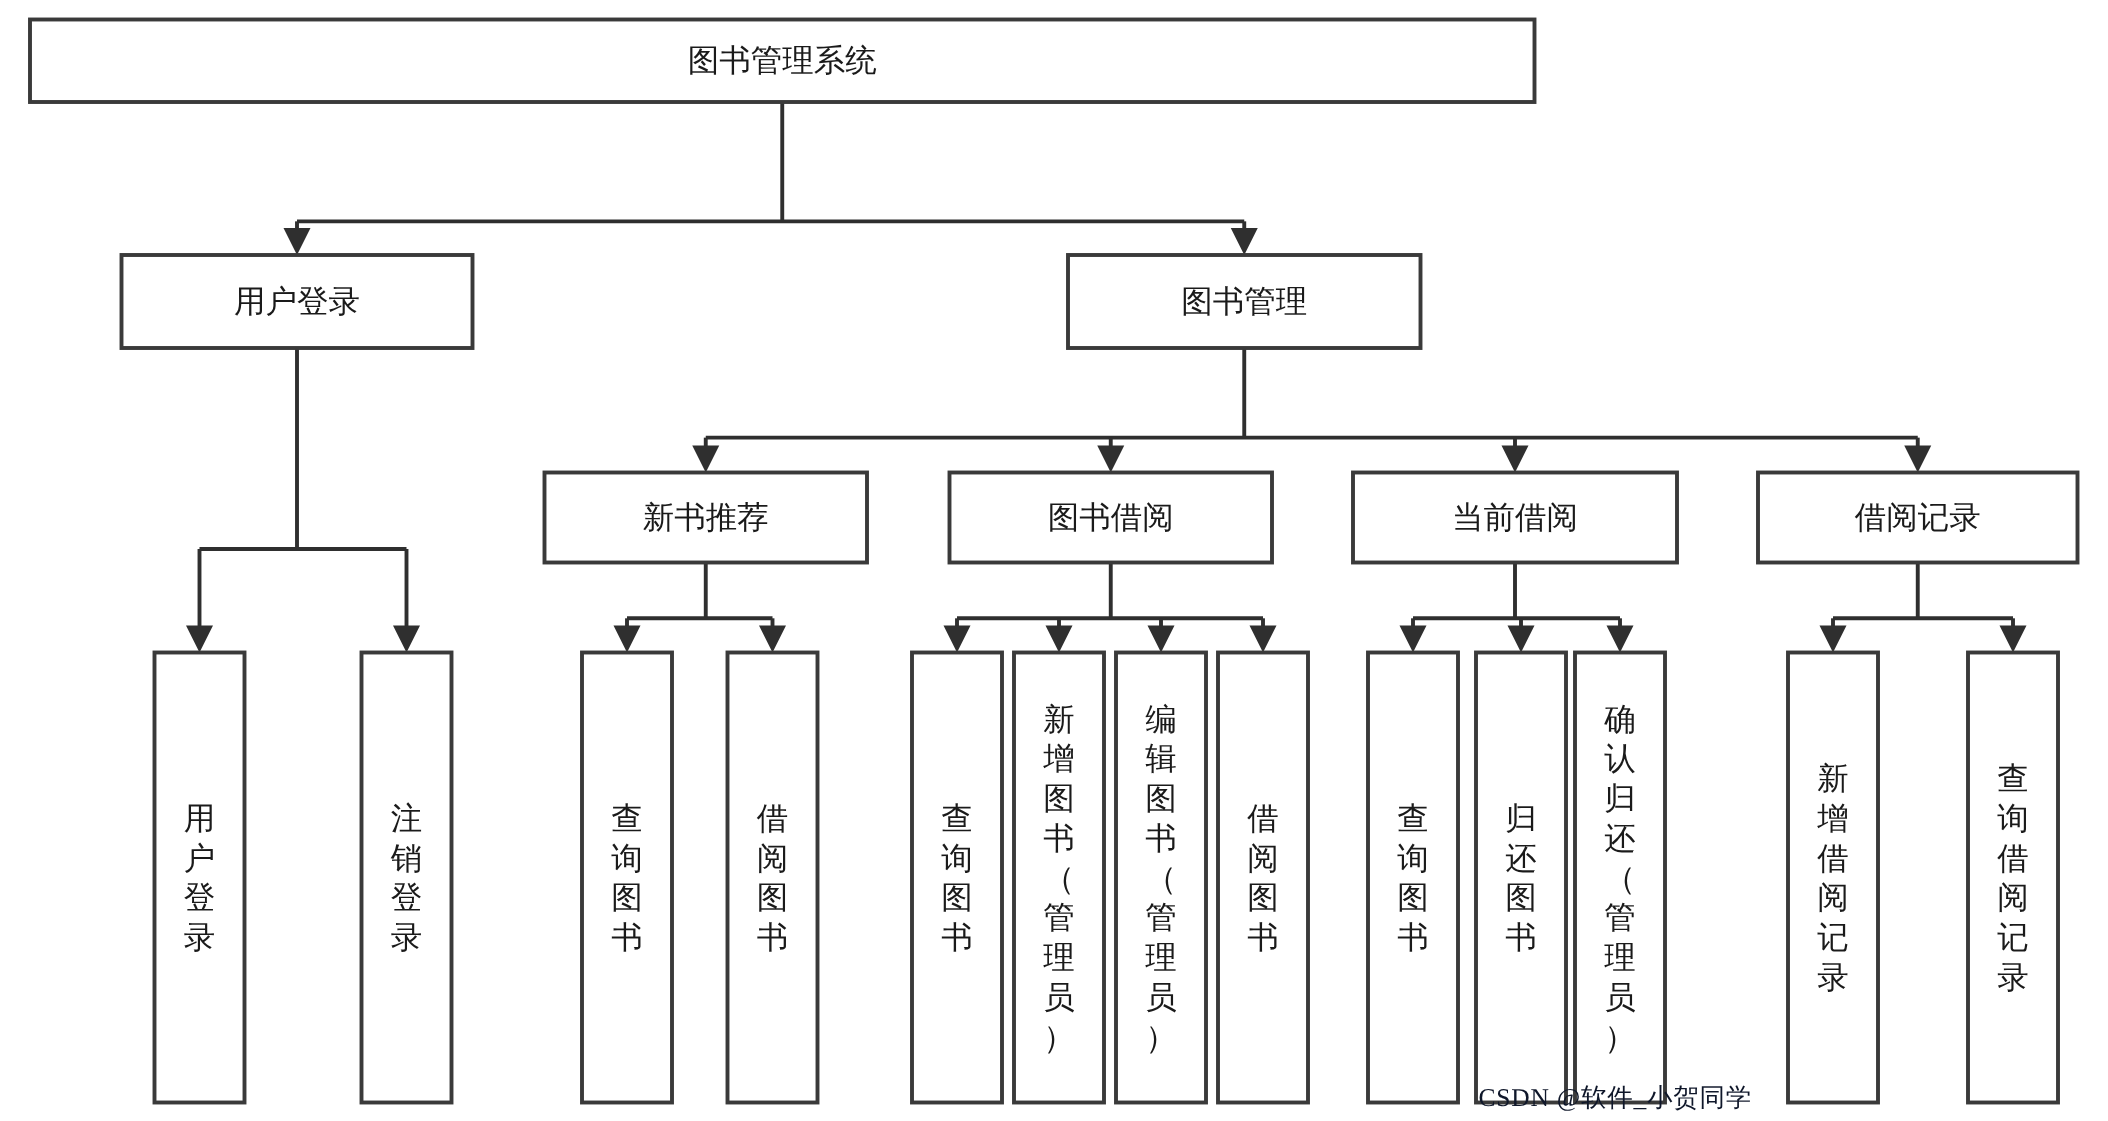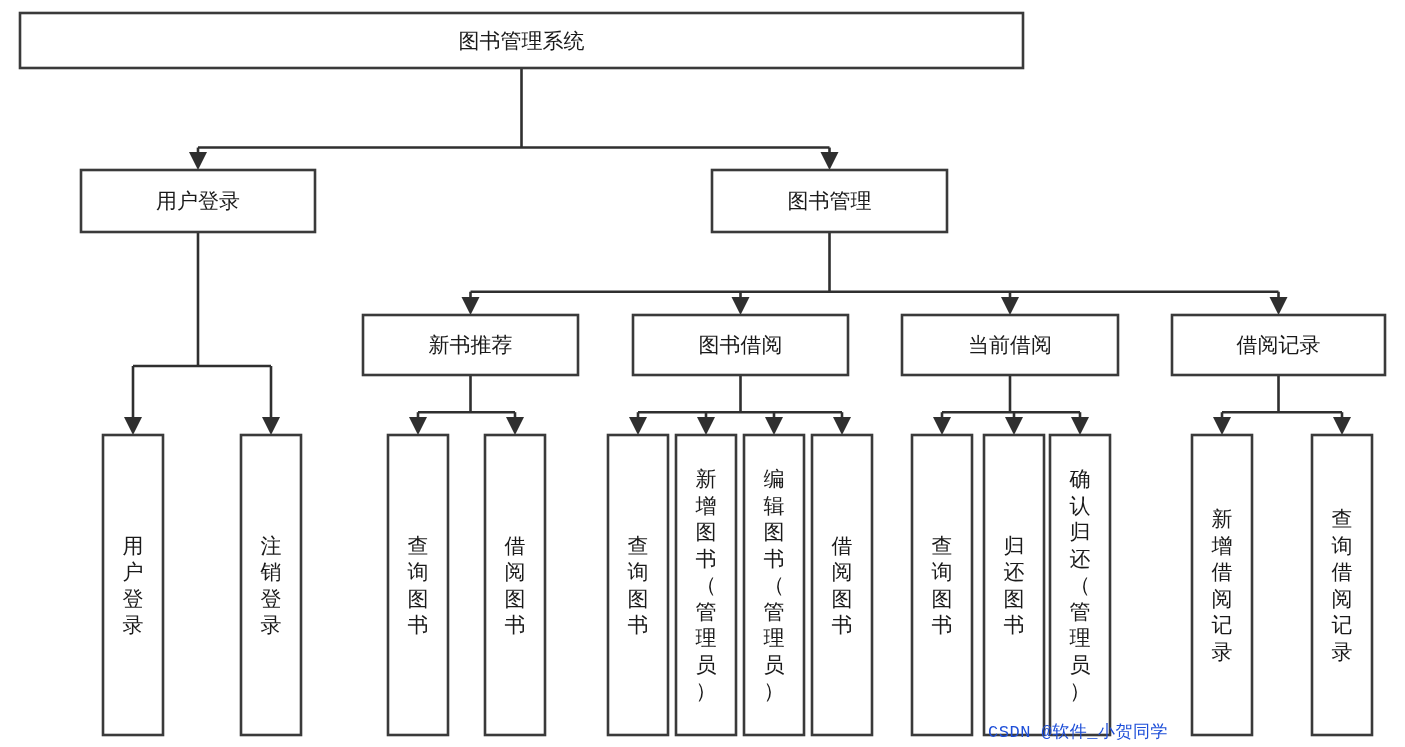--- a/index.html
+++ b/index.html
@@ -52,23 +52,23 @@
     stroke-linecap: butt;
   }
   .arrow-head {
     fill: #2f2f2f;
     stroke: none;
   }
   .watermark-text {
     position: absolute;
     right: 8px;
     bottom: 4px;
-    font-family: Liberation Mono, monospace;
+    font-family: Liberation Serif, serif;
     font-size: 17px;
-    color: #1d4ed8;
+    color: #0f172a;
     letter-spacing: 0.5px;
     white-space: nowrap;
     user-select: none;
   }
 </style>
 </head>
 <body>
 
 <div id="diagram-root">
   <svg class="diagram-canvas" viewBox="0 0 1405 747">

